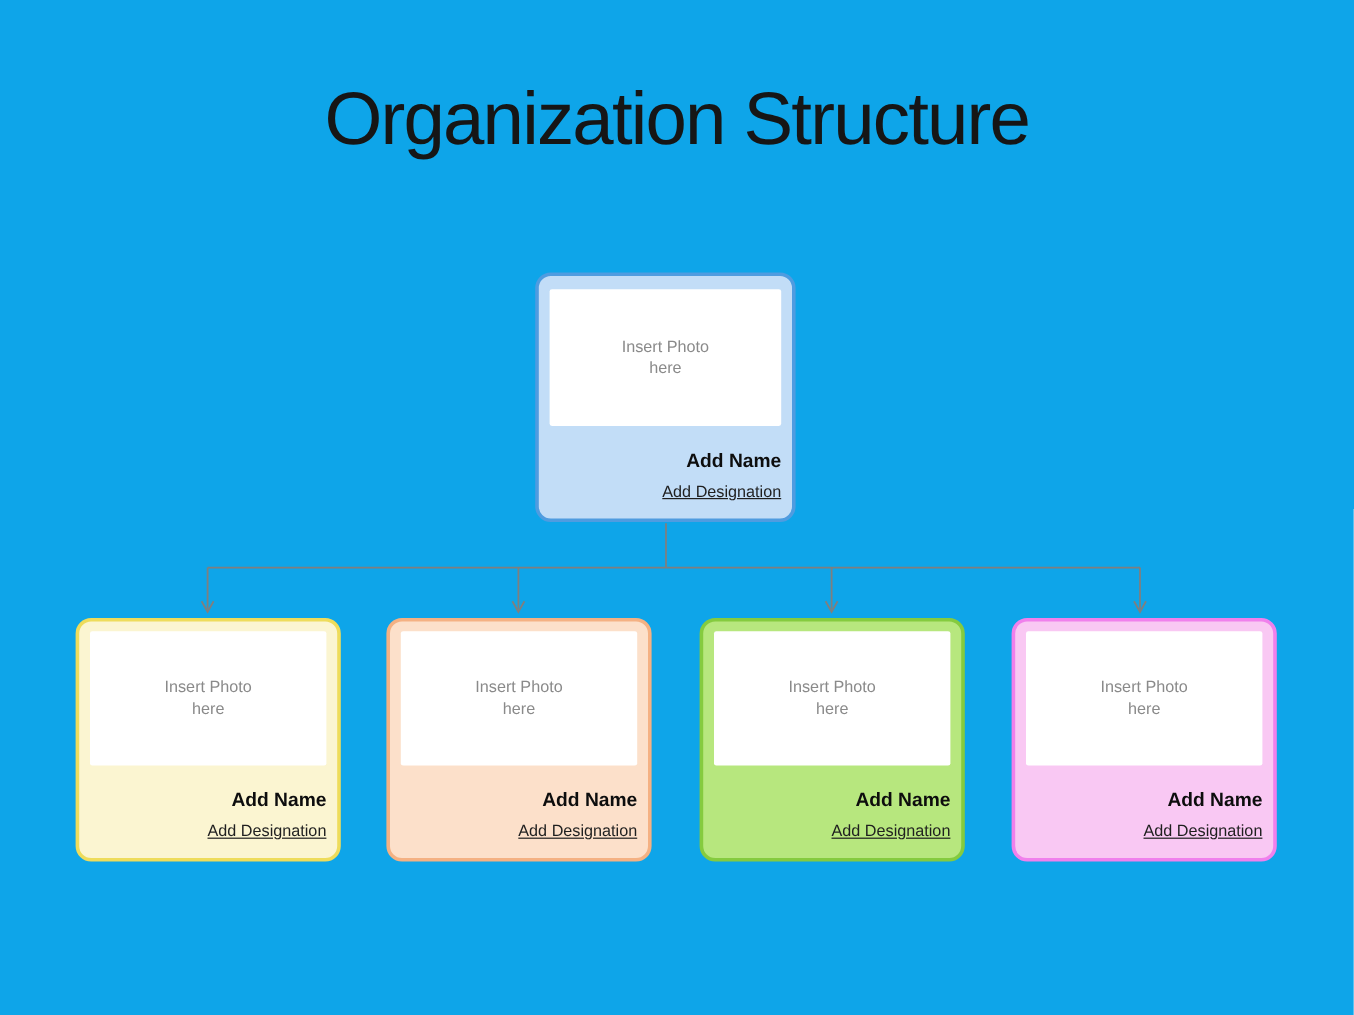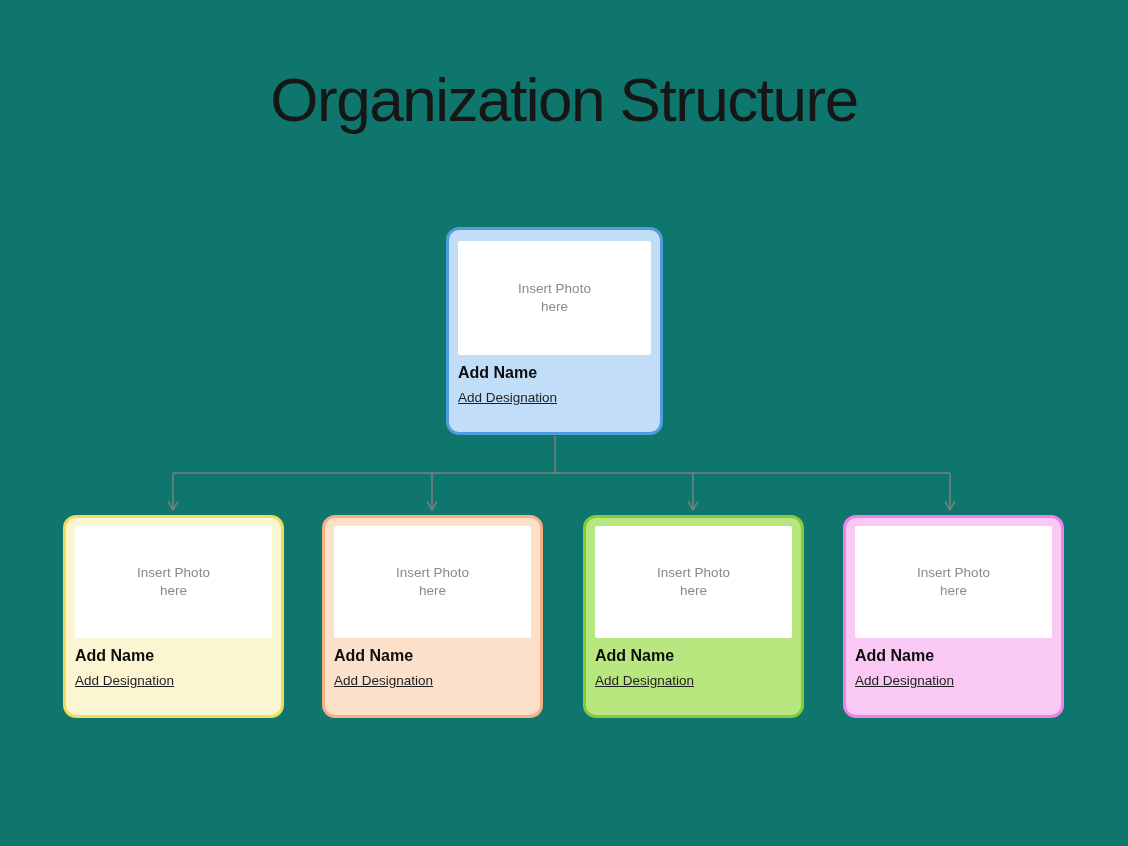--- a/index.html
+++ b/index.html
@@ -7,21 +7,21 @@
   body {
     width: 1128px;
     height: 846px;
     font-family: "Liberation Sans", "DejaVu Sans", sans-serif;
     position: relative;
     overflow: hidden;
   }
   .slide {
     position: absolute;
     inset: 0;
-    background: #0f766e;
+    background: #0ea5e9;
   }
   .title {
     position: absolute;
     top: 64px;
     left: 0;
     width: 100%;
     text-align: center;
     font-size: 62px;
     font-weight: 400;
     letter-spacing: -1.5px;
@@ -33,21 +33,21 @@
     top: 0;
     left: 0;
     pointer-events: none;
   }
   .node {
     position: absolute;
     border: 3px solid #999;
     border-radius: 13px;
     display: flex;
     flex-direction: column;
-    align-items: flex-start;
+    align-items: flex-end;
     padding: 8px 9px 0 9px;
   }
   .node .photo {
     width: 100%;
     background: #ffffff;
     border-radius: 2px;
     display: flex;
     align-items: center;
     justify-content: center;
     flex: none;
@@ -56,21 +56,21 @@
   .node.child .photo { height: 112px; }
   .photo-text {
     display: inline-block;
     width: 96px;
     text-align: center;
     color: #8a8a8a;
     font-size: 13.5px;
     line-height: 1.35;
   }
   .node .name {
-    margin-top: 10px;
+    margin-top: 22px;
     font-size: 16px;
     font-weight: 700;
     color: #0d0d0d;
     text-align: center;
     line-height: 1;
   }
   .node .designation {
     margin-top: 10px;
     font-size: 13.5px;
     font-weight: 400;

